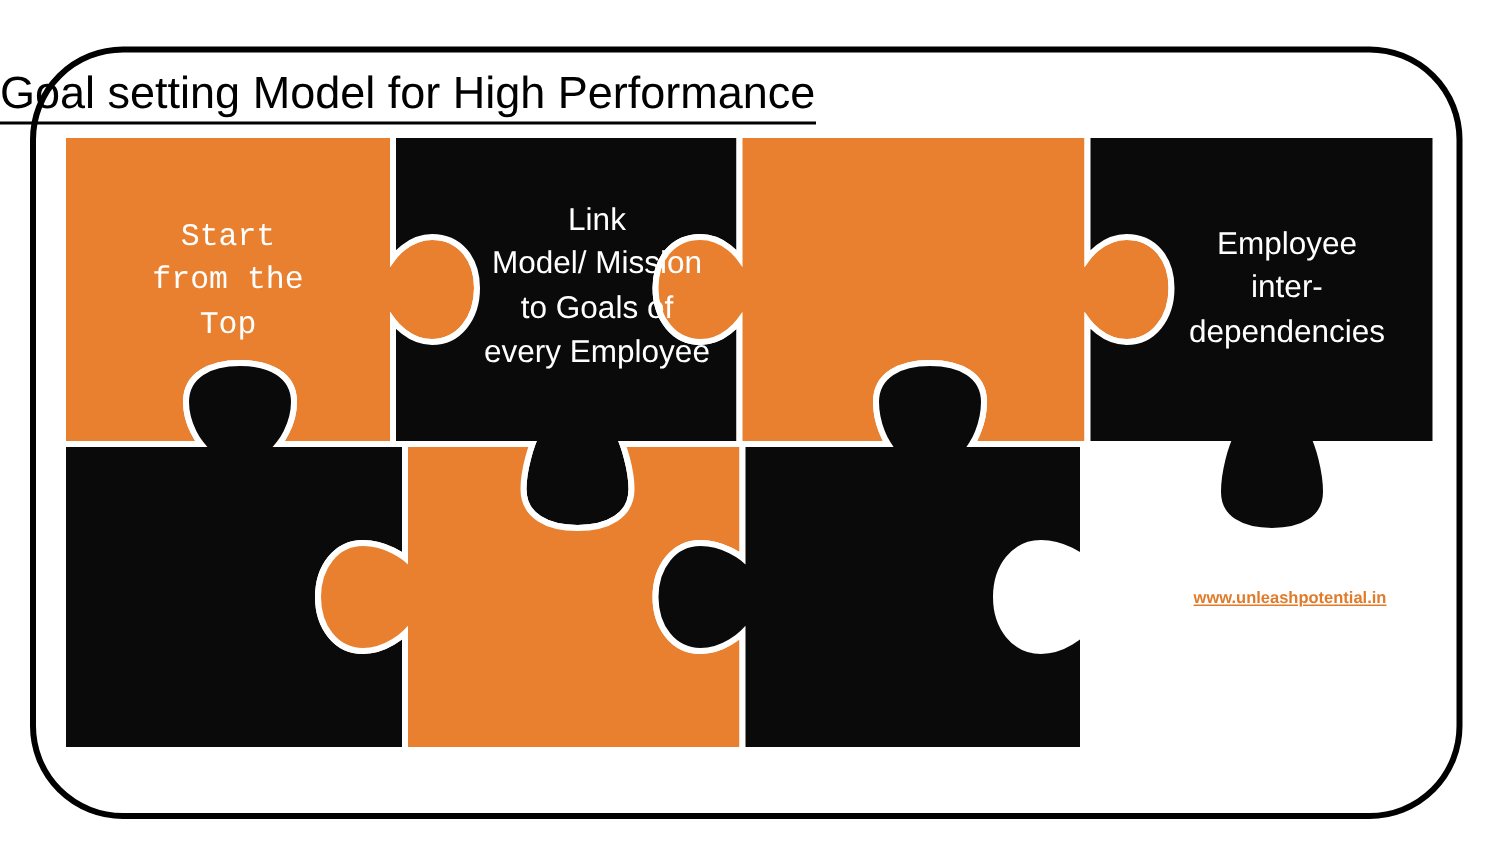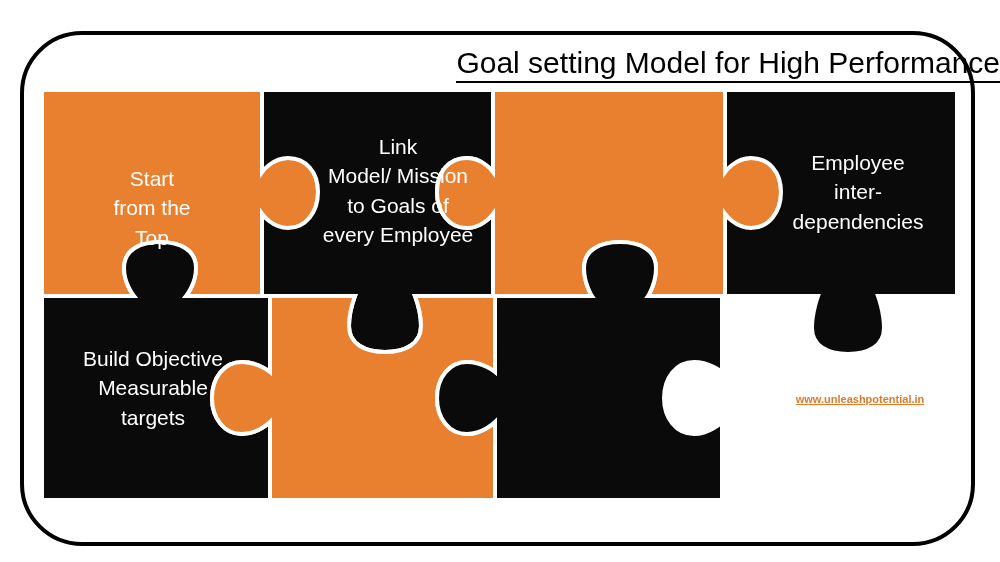--- a/index.html
+++ b/index.html
@@ -26,21 +26,21 @@
     border: 4px solid #000000;
     border-radius: 62px;
     box-sizing: border-box;
     background: transparent;
   }
   .title {
     position: absolute;
     left: 0;
     top: 46px;
     width: 1000px;
-    text-align: right;
+    text-align: left;
     font-size: 30px;
     color: #000000;
     letter-spacing: 0px;
     white-space: nowrap;
   }
   .title span.u {
     border-bottom: 2px solid #000;
     padding-bottom: 2px;
   }
   #puzzle {
@@ -92,29 +92,26 @@
 
     <path d="M42,296 L134,296 C134,296 124,284 124,268 C124,250 140,242 160,242 C180,242 196,250 196,268 C196,284 186,296 186,296 L270,296 L270,372 C270,372 258,362 242,362 C224,362 212,378 212,398 C212,418 224,434 242,434 C258,434 270,422 270,422 L270,500 L42,500 Z" fill="#0A0A0A" stroke="#ffffff" stroke-width="4"></path>
 
     <path d="M270,296 L355,296 C355,296 349,312 349,326 C349,344 365,352 385,352 C405,352 421,344 421,326 C421,312 415,296 415,296 L495,296 L495,372 C495,372 483,362 467,362 C449,362 437,378 437,398 C437,418 449,434 467,434 C483,434 495,422 495,422 L495,500 L270,500 L270,422 C270,422 258,434 242,434 C224,434 212,418 212,398 C212,378 224,362 242,362 C258,362 270,372 270,372 Z" fill="#E8802F" stroke="#ffffff" stroke-width="4"></path>
 
     <path d="M495,296 L592,296 C592,296 584,284 584,268 C584,250 600,242 620,242 C640,242 656,250 656,268 C656,284 648,296 648,296 L722,296 L722,372 C722,372 710,362 694,362 C676,362 664,378 664,398 C664,418 676,434 694,434 C710,434 722,422 722,422 L722,500 L495,500 L495,422 C495,422 483,434 467,434 C449,434 437,418 437,398 C437,378 449,362 467,362 C483,362 495,372 495,372 Z" fill="#0A0A0A" stroke="#ffffff" stroke-width="4"></path>
 
     <path d="M722,296 L818,296 C818,296 812,312 812,328 C812,346 828,354 848,354 C868,354 884,346 884,328 C884,312 878,296 878,296 L957,296 L957,500 L722,500 L722,422 C722,422 710,434 694,434 C676,434 664,418 664,398 C664,378 676,362 694,362 C710,362 722,372 722,372 Z" fill="#FFFFFF" stroke="#ffffff" stroke-width="2"></path>
   </svg>
 
-  <div class="tile-label" style="left:62px; top:164px; width:180px;">Start
+  <div class="tile-label" style="left:62px; top:144px; width:180px;font-family:Liberation Mono, monospace;">Start
 from the
 Top</div>
   <div class="tile-label" style="left:300px; top:132px; width:196px;">Link
 Model/ Mission
 to Goals of
 every Employee</div>
   <div class="tile-label" style="left:762px; top:148px; width:192px;">Employee
 inter-
 dependencies</div>
-  <div class="tile-label" style="left:48px; top:344px; width:210px;">Build Objective
-Measurable
-targets</div>
 
   <div class="site-url">www.unleashpotential.in</div>
 
 </div>
 
 </body></html>

